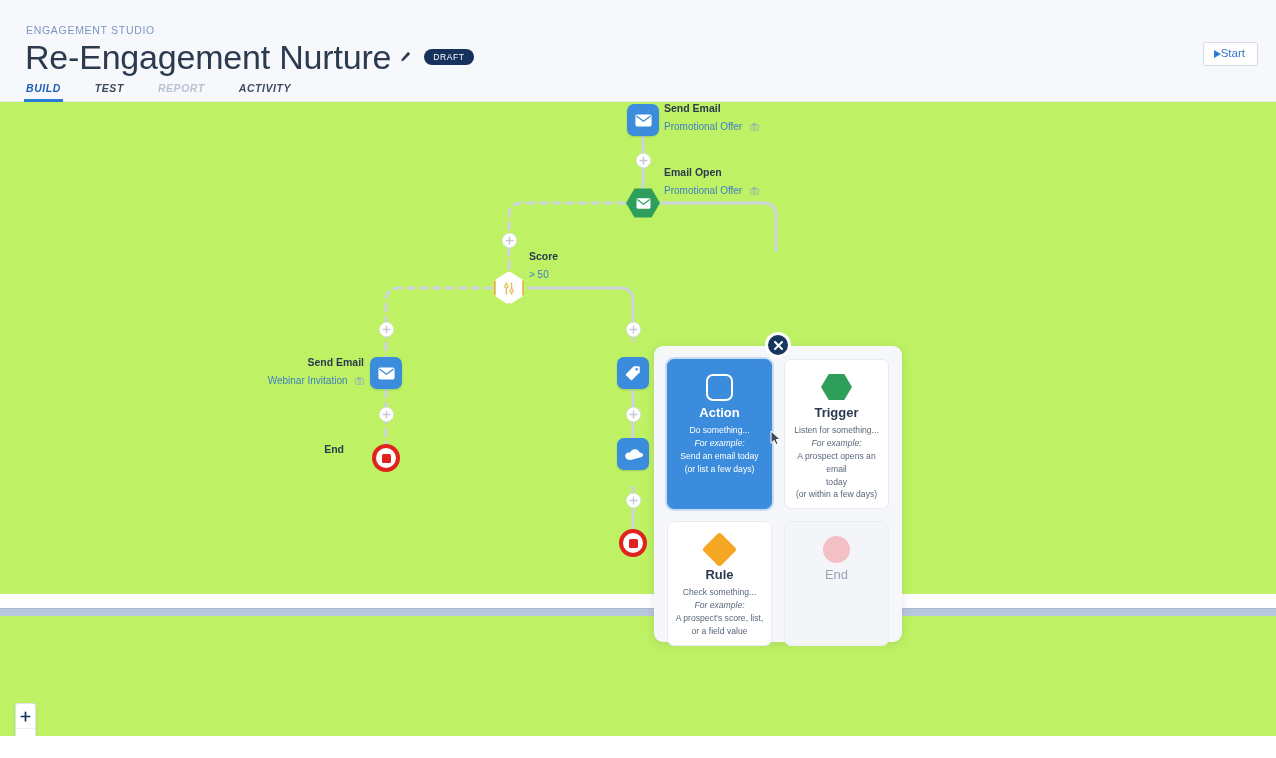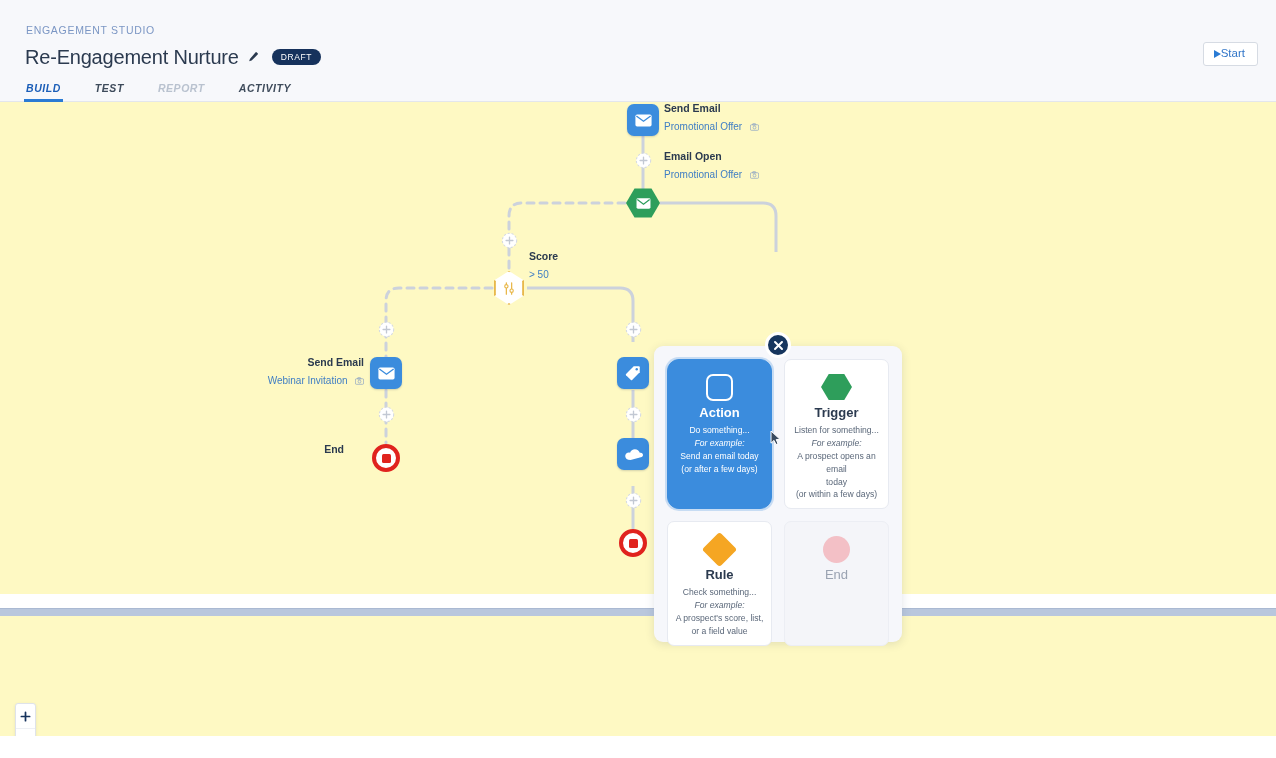--- a/index.html
+++ b/index.html
@@ -40,21 +40,21 @@
 
   .title-row {
     position: absolute;
     left: 25px; top: 40px;
     display: flex;
     align-items: center;
     height: 34px;
   }
 
   .page-title {
-    font-size: 20px;
+    font-size: 34px;
     font-weight: 300;
     color: #2b3a4f;
     letter-spacing: -0.2px;
     line-height: 1;
   }
 
   .pencil-icon {
     margin-left: 7px;
     display: flex;
     align-items: center;
@@ -124,21 +124,21 @@
     border-top: 4.5px solid transparent;
     border-bottom: 4.5px solid transparent;
   }
 
   
   .canvas {
     position: absolute;
     left: 0; top: 102px;
     width: 1276px;
     height: 634px;
-    background: #fef9c3;
+    background: #bef264;
     overflow: hidden;
   }
 
   .canvas-svg {
     position: absolute;
     left: 0; top: 0;
     width: 1276px;
     height: 634px;
   }
 
@@ -306,21 +306,20 @@
     flex-direction: column;
     align-items: center;
     padding: 9px 6px 7px 6px;
     cursor: pointer;
     position: relative;
   }
   .pcard.selected {
     background: #3b8cdd;
     border-color: #3b8cdd;
     box-shadow: 0 0 0 2px rgba(59,140,221,0.25);
-    border-radius: 12px;
   }
   .pcard.disabled {
     background: #f4f5f9;
     border-color: #eceef4;
     cursor: default;
   }
 
   .pcard-icon {
     height: 36px;
     display: flex;
@@ -502,21 +501,21 @@
     </div>
 
     <div class="node node-trigger" style="left:626px; top:86px;">
       <div class="hexwrap">
         <svg width="15" height="11" viewBox="0 0 20 15">
           <rect x="0.5" y="0.5" width="19" height="14" rx="2" fill="#fff"></rect>
           <path d="M1.6 2.2 L10 8.4 L18.4 2.2" stroke="#2e9e5b" stroke-width="1.7" fill="none"></path>
         </svg>
       </div>
     </div>
-    <div class="node-label" style="left:664px; top:48px;">
+    <div class="node-label" style="left:664px; top:64px;">
       <span class="nl-title">Email Open</span>
       <span class="nl-sub">Promotional Offer</span>
       <span class="asset-icon">
         <svg width="9" height="8" viewBox="0 0 12 10">
           <rect x="0.5" y="2" width="11" height="7.4" rx="1.4" fill="none" stroke="#8fa6c4"></rect>
           <rect x="3.4" y="0.6" width="4.2" height="1.8" rx="0.6" fill="none" stroke="#8fa6c4"></rect>
           <circle cx="6" cy="5.7" r="1.9" fill="none" stroke="#8fa6c4"></circle>
         </svg>
       </span>
     </div>
@@ -638,21 +637,21 @@
 
         <div class="pcard selected">
           <div class="pcard-icon">
             <div class="pc-square"></div>
           </div>
           <div class="pcard-title">Action</div>
           <div class="pcard-desc">
             <span class="ln">Do something...</span>
             <span class="em">For example:</span>
             <span class="ln">Send an email today</span>
-            <span class="ln">(or after a few days)</span>
+            <span class="ln">(or list a few days)</span>
           </div>
           <div class="cursor-glyph">
             <svg width="15" height="18" viewBox="0 0 15 18">
               <path d="M3 2 L3 14.2 L6 11.4 L8 15.6 L10 14.6 L8.2 10.6 L12 10.3 Z" fill="#3a4b60" stroke="#ffffff" stroke-width="1"></path>
             </svg>
           </div>
         </div>
 
         <div class="pcard">
           <div class="pcard-icon">

